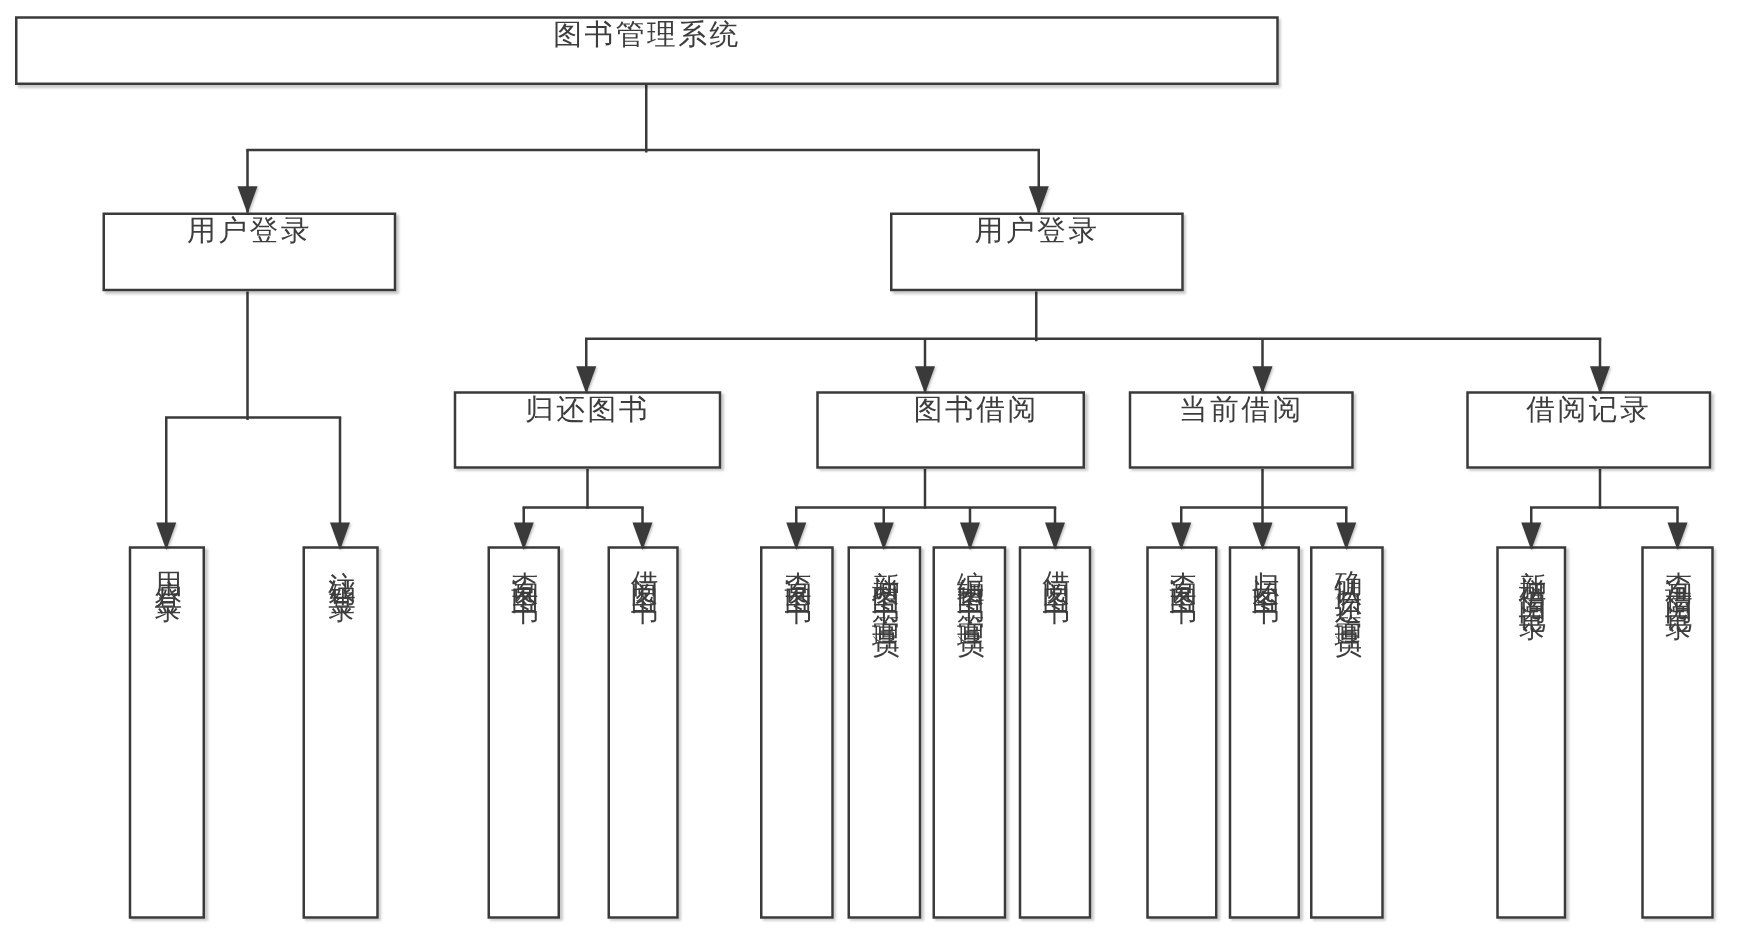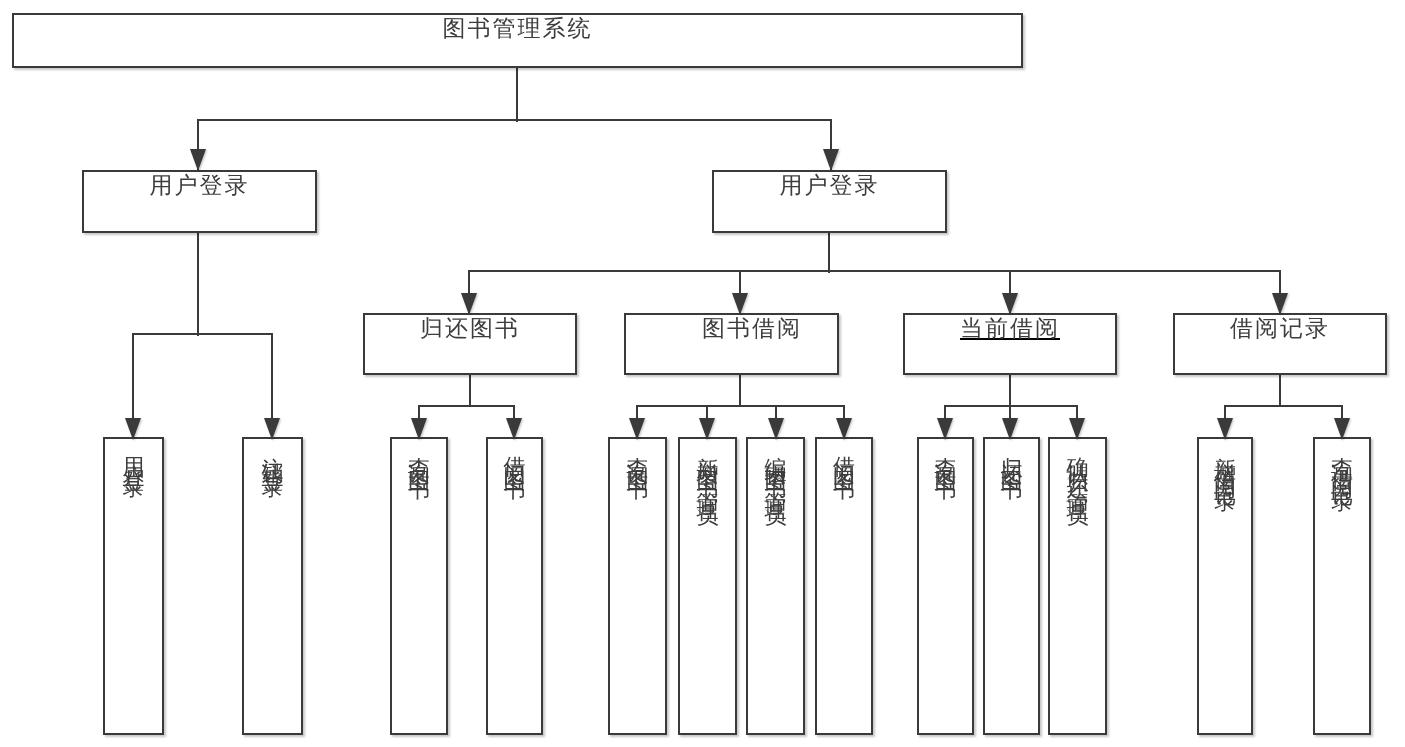--- a/index.html
+++ b/index.html
@@ -95,27 +95,27 @@
     </div>
     <div class="node node-h" style="left: 82px; top: 170px; width: 235px; height: 63px;">
       <span class="node-label">用户登录</span>
     </div>
     <div class="node node-h" style="left: 712px; top: 170px; width: 235px; height: 63px;">
       <span class="node-label">用户登录</span>
     </div>
     <div class="node node-h" style="left: 363px; top: 313px; width: 214px; height: 62px;">
       <span class="node-label">归还图书</span>
     </div>
-    <div class="node node-h" style="left: 624px; top: 313px; width: 215px; height: 62px; padding-left: 41px;">
+    <div class="node node-h" style="left: 653px; top: 313px; width: 215px; height: 62px; padding-left: 41px;">
       <span class="node-label">图书借阅</span>
     </div>
-    <div class="node node-h" style="left: 903px; top: 313px; width: 214px; height: 62px; text-decoration: underline;">
+    <div class="node node-h" style="left: 903px; top: 313px; width: 180px; height: 62px;">
       <span class="node-label">当前借阅</span>
     </div>
-    <div class="node node-h" style="left: 1173px; top: 313px; width: 214px; height: 62px;">
+    <div class="node node-h" style="left: 1173px; top: 313px; width: 196px; height: 62px;">
       <span class="node-label">借阅记录</span>
     </div>
     <div class="node node-v" style="left: 103px; top: 437px; width: 61px; height: 298px;">
       <span class="node-label">用户登录</span>
     </div>
     <div class="node node-v" style="left: 242px; top: 437px; width: 61px; height: 298px;">
       <span class="node-label">注销登录</span>
     </div>
     <div class="node node-v" style="left: 390px; top: 437px; width: 58px; height: 298px;">
       <span class="node-label">查询图书</span>

